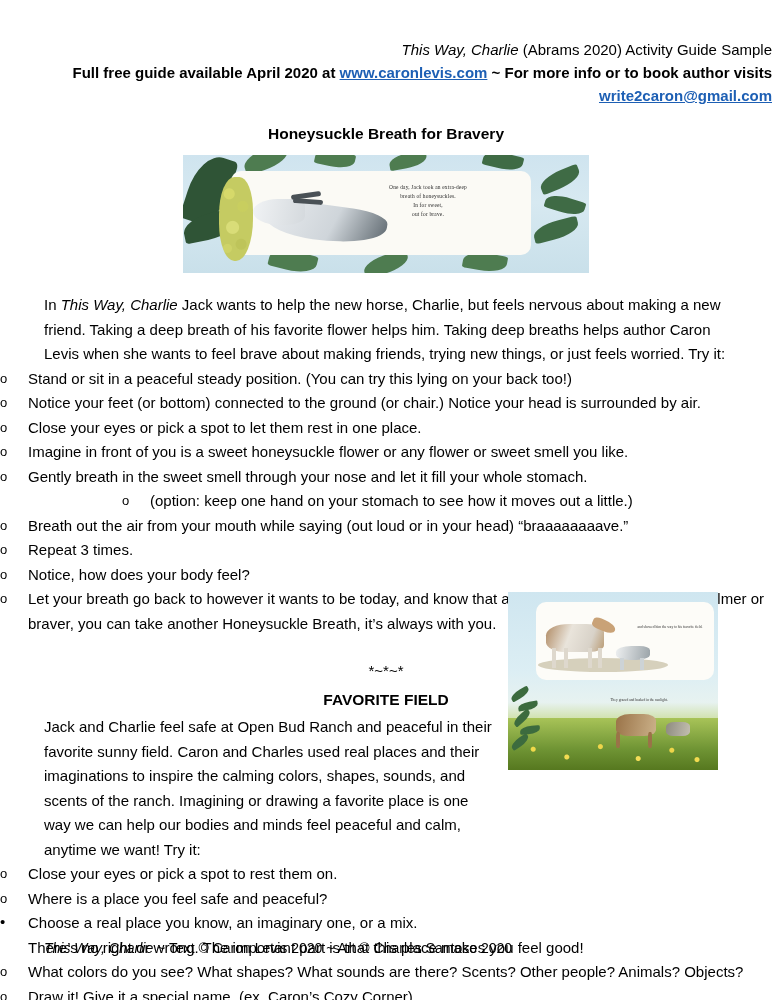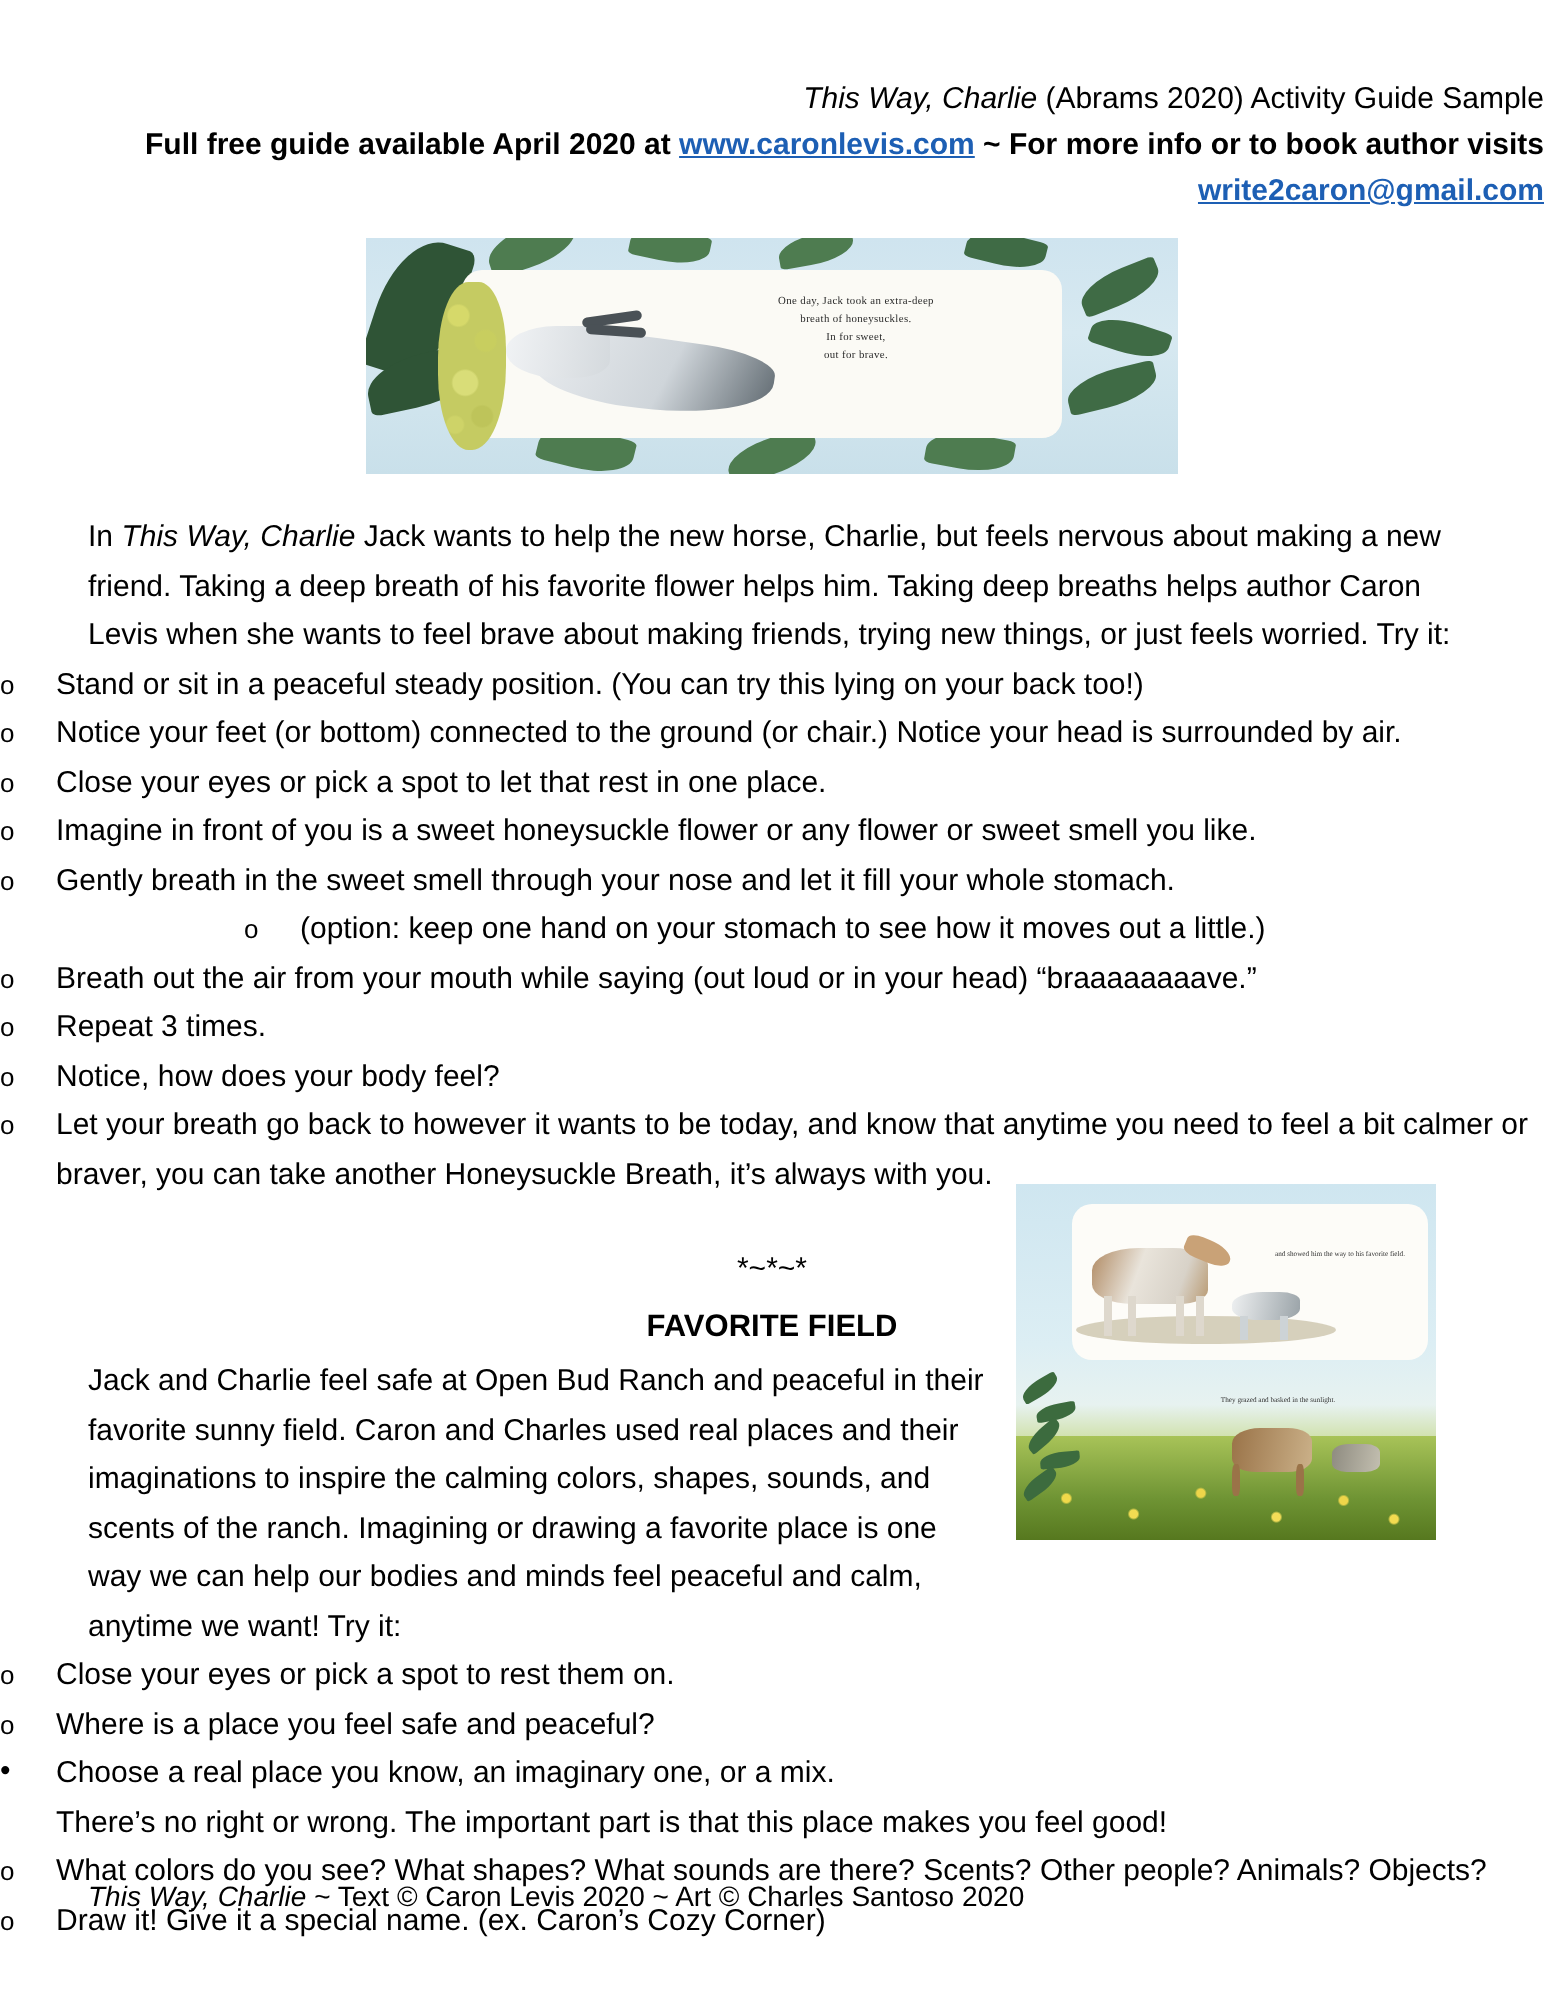--- a/index.html
+++ b/index.html
@@ -326,20 +326,21 @@
 
   <div class="header">
     <div class="header-line1">
       <span class="ital">This Way, Charlie</span><span> (Abrams 2020) Activity Guide Sample</span>
     </div>
     <div class="header-line2">
       <span>Full free guide available April 2020 at </span><a class="lnk" href="#">www.caronlevis.com</a><span> ~ For more info or to book author visits </span><a class="lnk" href="#">write2caron@gmail.com</a>
     </div>
   </div>
 
+  <div class="section-title">Honeysuckle Breath for Bravery</div>
 
   <div class="illo1-wrap">
     <div class="illo1">
       <div class="leaf darkleaf" style="left:6px;top:0px;width:40px;height:70px;transform:rotate(18deg);"></div>
       <div class="leaf darkleaf" style="left:0px;top:58px;width:56px;height:26px;transform:rotate(-12deg);"></div>
       <div class="leaf midleaf" style="left:60px;top:-6px;width:46px;height:20px;transform:rotate(-18deg);"></div>
       <div class="leaf midleaf" style="left:132px;top:-4px;width:40px;height:16px;transform:rotate(12deg);"></div>
       <div class="leaf midleaf" style="left:206px;top:-2px;width:38px;height:15px;transform:rotate(-10deg);"></div>
       <div class="leaf" style="left:300px;top:-2px;width:40px;height:16px;transform:rotate(14deg);"></div>
       <div class="leaf" style="left:356px;top:16px;width:42px;height:17px;transform:rotate(-22deg);"></div>
@@ -365,21 +366,21 @@
     </div>
   </div>
 
   <div class="body-text">
     <span>In </span><span class="ital">This Way, Charlie</span><span> Jack wants to help the new horse, Charlie, but feels nervous about making a new friend. Taking a deep breath of his favorite flower helps him. Taking deep breaths helps author Caron Levis when she wants to feel brave about making friends, trying new things, or just feels worried. Try it:</span>
   </div>
 
   <ul class="lvl list-a">
     <li><span class="mk">o</span><span>Stand or sit in a peaceful steady position. (You can try this lying on your back too!)</span></li>
     <li><span class="mk">o</span><span>Notice your feet (or bottom) connected to the ground (or chair.) Notice your head is surrounded by air.</span></li>
-    <li><span class="mk">o</span><span>Close your eyes or pick a spot to let that rest in one place.</span></li>
+    <li><span class="mk">o</span><span>Close your eyes or pick a spot to let them rest in one place.</span></li>
     <li><span class="mk">o</span><span>Imagine in front of you is a sweet honeysuckle flower or any flower or sweet smell you like.</span></li>
     <li><span class="mk">o</span><span>Gently breath in the sweet smell through your nose and let it fill your whole stomach.</span></li>
   </ul>
 
   <ul class="lvl list-a list-sub" style="margin-left:122px;">
     <li><span class="mk">o</span><span>(option: keep one hand on your stomach to see how it moves out a little.)</span></li>
   </ul>
 
   <ul class="lvl list-a">
     <li><span class="mk">o</span><span>Breath out the air from your mouth while saying (out loud or in your head) “braaaaaaaave.”</span></li>

